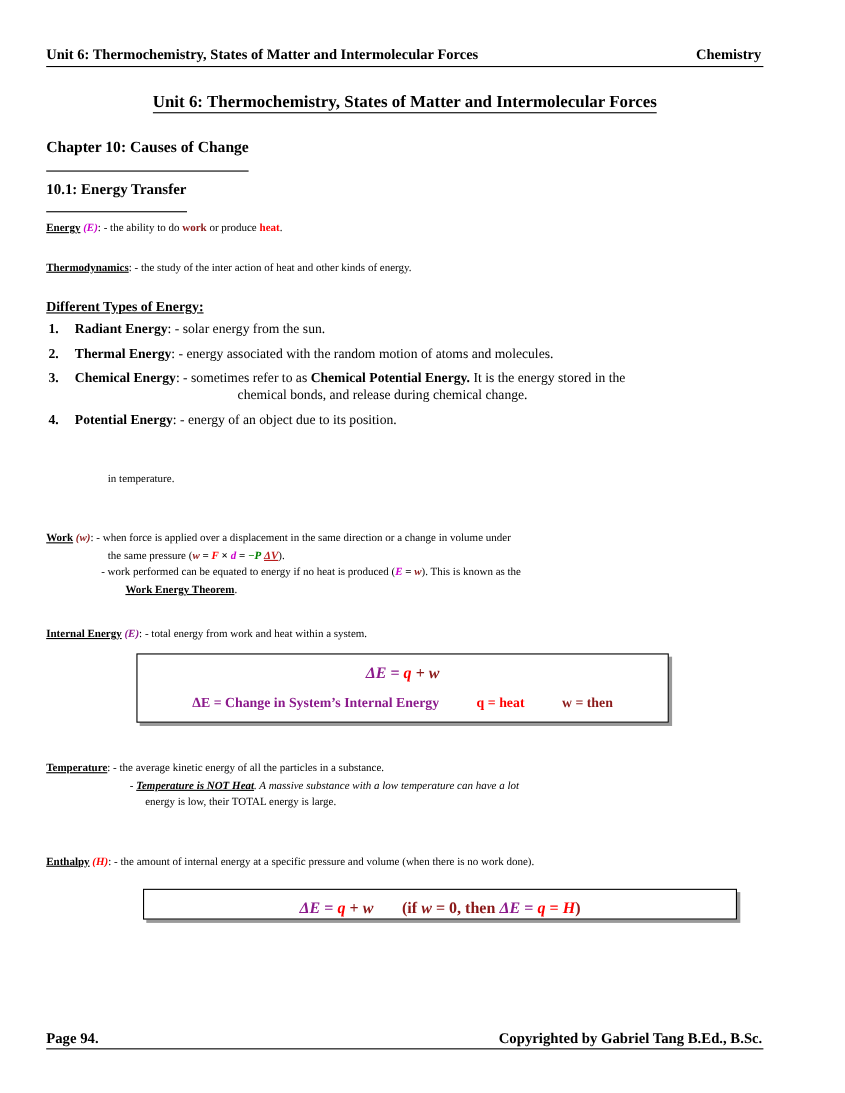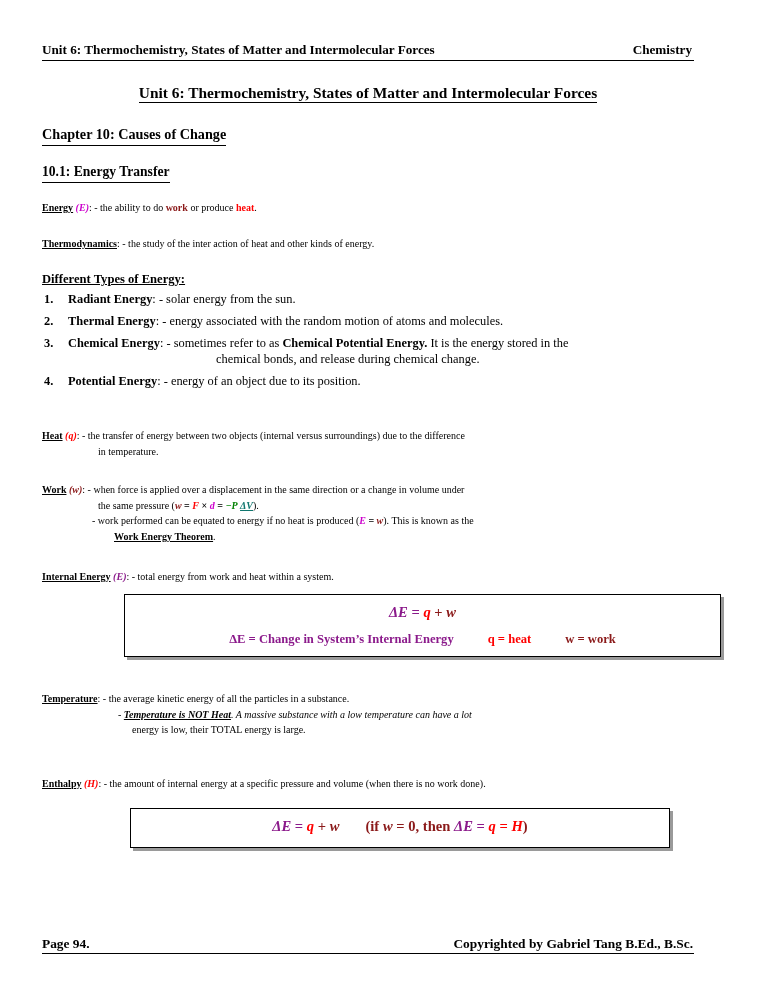--- a/index.html
+++ b/index.html
@@ -62,21 +62,21 @@
     font-weight: bold;
   }
   .h-section {
     position: absolute;
     top: 164px; left: 0;
     font-size: 13.6px;
     font-weight: bold;
   }
   .h-chapter span, .h-section span {
     border-bottom: 1.4px solid #000;
-    padding-bottom: 3px;
+    padding-bottom: 13px;
   }
 
   
   .blk {
     position: absolute;
     left: 0;
     font-size: 10px;
     line-height: 15.6px;
   }
   .u { text-decoration: underline; }
@@ -86,21 +86,21 @@
     font-weight: bold;
     text-decoration: underline;
   }
 
   
   .c-purple  { color: #8B1A8B; }
   .c-magenta { color: #CC00CC; }
   .c-red     { color: #FF0000; }
   .c-maroon  { color: #8B1A1A; }
   .c-green   { color: #008000; }
-  .c-blue    { color: #0f766e; }
+  .c-blue    { color: #b91c1c; }
 
   
   .num-list { position: absolute; left: 0; top: 292px; width: 652px; }
   .num-item {
     position: relative;
     font-size: 12.4px;
     line-height: 15.6px;
     padding-left: 26px;
     margin-bottom: 6.5px;
   }
@@ -207,55 +207,54 @@
     </div>
 
     <div class="num-item">
       <span class="n">4.</span>
       <span class="b">Potential Energy</span><span>: - energy of an object due to its position.</span>
     </div>
 
   </div>
 
   <div class="blk hang" style="top:428px;">
-    <span class="l1"><span class="term">Heat</span><span> </span><span class="bi c-red">(<span>q</span>)</span><span>: - the transfer of energy between two objects (internal versus surroundings) due to the difference</span></span>
     <span class="l2">in temperature.</span>
   </div>
 
   <div class="blk hang" style="top:482px;">
     <span class="l1"><span class="term">Work</span><span> </span><span class="bi c-maroon">(<span>w</span>)</span><span>: - when force is applied over a displacement in the same direction or a change in volume under</span></span>
     <span class="l2"><span>the same pressure (</span><span class="bi c-maroon">w</span><span class="b"> = </span><span class="bi c-red">F</span><span class="b"> × </span><span class="bi c-magenta">d</span><span class="b"> = </span><span class="bi c-green">−P</span><span> </span><span class="bi c-blue u">ΔV</span><span>).</span></span>
     <span class="l3"><span>- work performed can be equated to energy if no heat is produced (</span><span class="bi c-magenta">E</span><span class="b"> = </span><span class="bi c-maroon">w</span><span>). This is known as the</span></span>
     <span class="l4"><span class="term">Work Energy Theorem</span><span>.</span></span>
   </div>
 
   <div class="blk" style="top:569px;">
     <span class="term">Internal Energy</span><span> </span><span class="bi c-purple">(<span>E</span>)</span><span>: - total energy from work and heat within a system.</span>
   </div>
 
-  <div class="fbox" style="left:82px; top:594px; width:597px; height:63px; padding-top:9px;">
+  <div class="fbox" style="left:82px; top:594px; width:484px; height:63px; padding-top:9px;">
     <div class="row1">
       <span class="bi c-purple">ΔE</span><span class="b c-purple"> = </span><span class="bi c-red">q</span><span class="b c-maroon"> + </span><span class="bi c-maroon">w</span>
     </div>
     <div class="row2" style="margin-top:11px;">
-      <span class="c-purple">ΔE = Change in System’s Internal Energy</span><span class="gap"></span><span class="c-red">q = heat</span><span class="gap"></span><span class="c-maroon">w = work</span>
+      <span class="c-purple">ΔE = Change in System’s Internal Energy</span><span class="gap"></span><span class="c-red">q = heat</span><span class="gap"></span><span class="c-maroon">w = then</span>
     </div>
   </div>
 
   <div class="blk hang" style="top:691px;">
     <span class="l1"><span class="term">Temperature</span><span>:  - the average kinetic energy of all the particles in a substance.</span></span>
     <span class="l2" style="padding-left:76px;font-style:italic;"><span>-  </span><span class="term">Temperature is NOT Heat</span><span>. A massive substance with a low temperature can have a lot</span></span>
     <span class="l2" style="padding-left:90px;">energy is low, their TOTAL energy is large.</span>
   </div>
 
   <div class="blk" style="top:776px;">
     <span class="term">Enthalpy</span><span> </span><span class="bi c-red">(<span>H</span>)</span><span>: - the amount of internal energy at a specific pressure and volume (when there is no work done).</span>
   </div>
 
-  <div class="fbox" style="left:88px; top:808px; width:540px; height:40px; padding-top:9px;">
+  <div class="fbox" style="left:88px; top:808px; width:540px; height:28px; padding-top:9px;">
     <div class="row1">
       <span class="bi c-purple">ΔE</span><span class="b c-purple"> = </span><span class="bi c-red">q</span><span class="b c-maroon"> + </span><span class="bi c-maroon">w</span><span class="gap" style="width:26px;"></span><span class="b c-maroon">(if </span><span class="bi c-maroon">w</span><span class="b c-maroon"> = 0, then </span><span class="bi c-purple">ΔE</span><span class="b c-purple"> = </span><span class="bi c-red">q</span><span class="b c-red"> = </span><span class="bi c-red">H</span><span class="b c-maroon">)</span>
     </div>
   </div>
 
   <div class="footer">
     <span class="ft-left">Page 94.</span>
     <span class="ft-right">Copyrighted by Gabriel Tang B.Ed., B.Sc.</span>
   </div>
 

